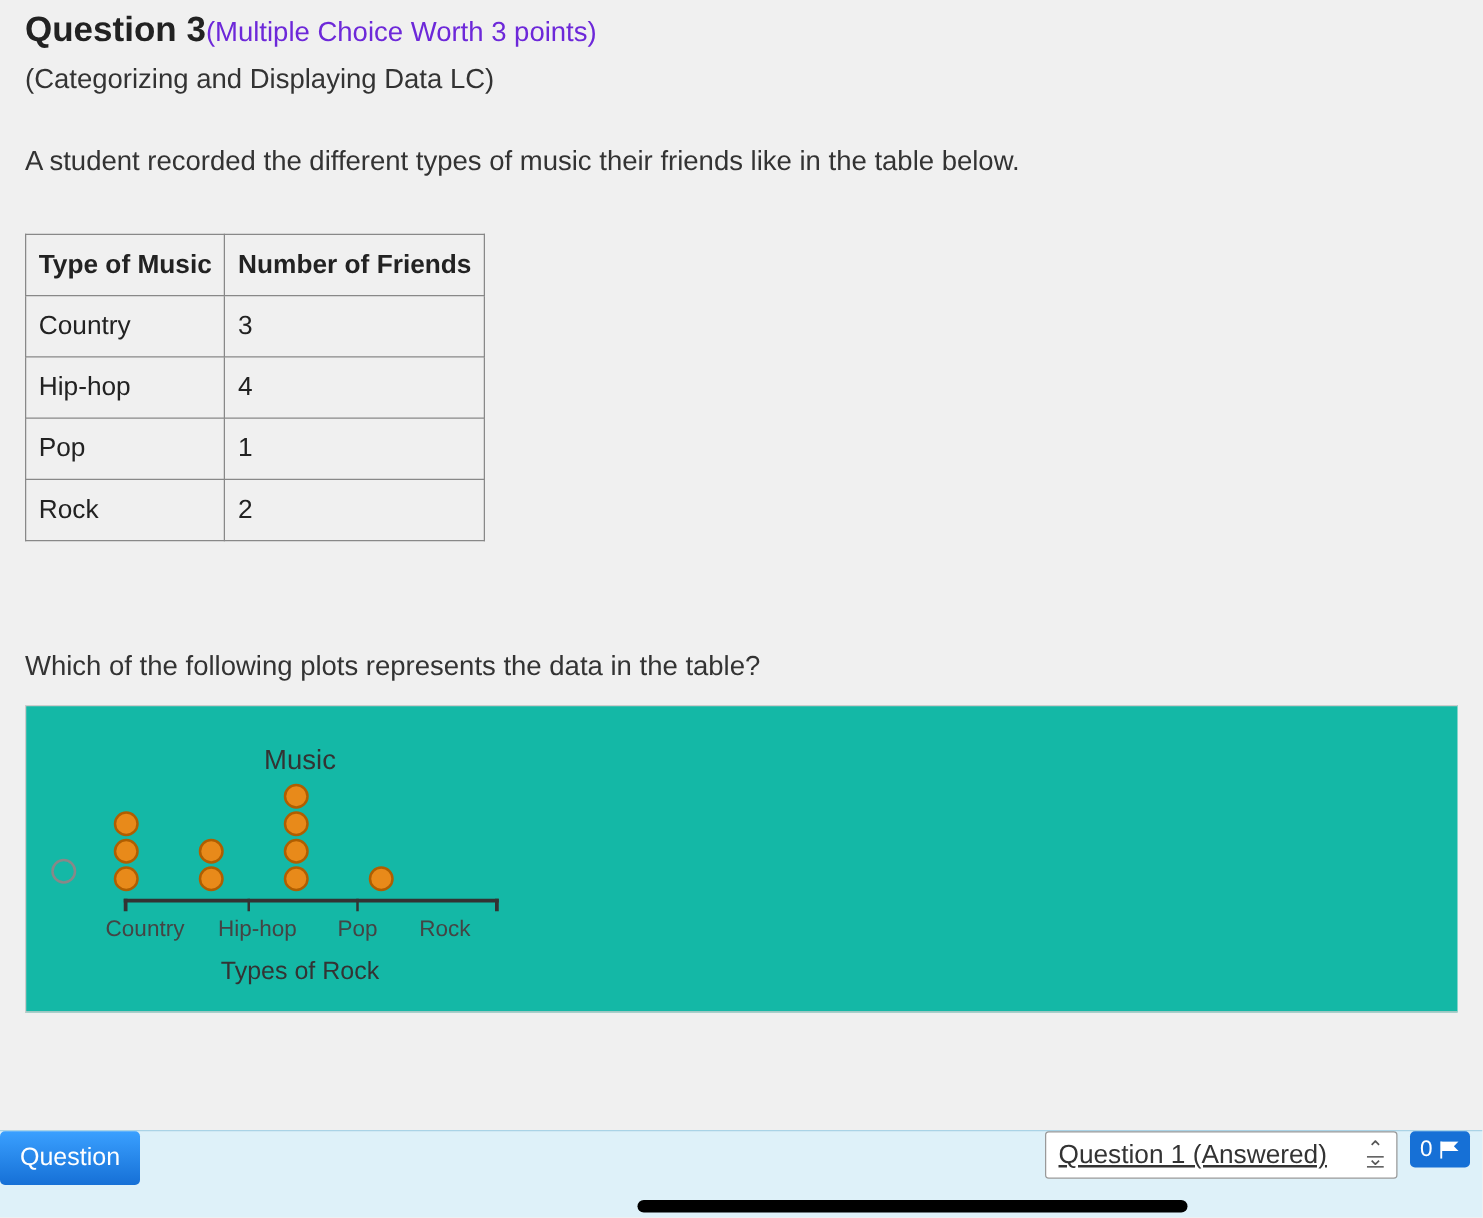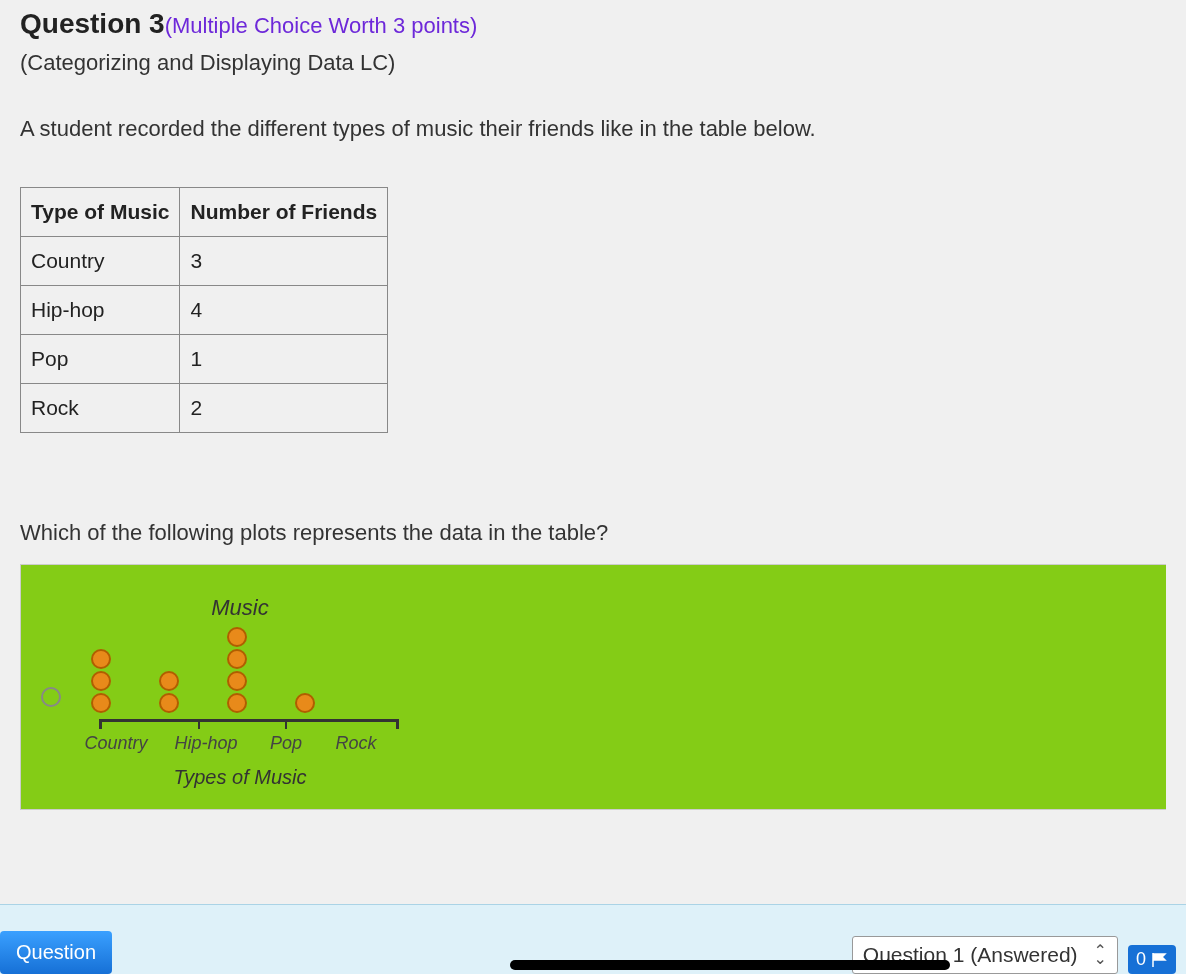--- a/index.html
+++ b/index.html
@@ -51,29 +51,28 @@
   }
   table.data th {
     font-weight: bold;
   }
   .question2 {
     font-size: 22px;
     color: #333;
     margin-bottom: 18px;
   }
   .option-box {
-    background: #84cc16;
+    background: #14b8a6;
     border: 1px solid #ccc;
     border-right: none;
     padding: 30px 20px 20px 20px;
     margin-left: 0;
     display: flex;
     align-items: center;
     gap: 20px;
-    font-style: italic;
   }
   .radio {
     width: 20px;
     height: 20px;
     border: 2px solid #888;
     border-radius: 50%;
     flex-shrink: 0;
     margin-top: 10px;
   }
   .dotplot {
@@ -144,21 +143,21 @@
   
   .footer {
     position: absolute;
     bottom: 0;
     left: 0;
     right: 0;
     height: 70px;
     background: #def1f9;
     border-top: 1px solid #aad3e6;
     display: flex;
-    align-items: flex-end;
+    align-items: flex-start;
     padding: 0 10px 0 0;
   }
   .btn-question {
     background: linear-gradient(#3aa0ff, #1670d6);
     color: #fff;
     font-size: 20px;
     padding: 10px 16px;
     border: none;
     border-radius: 4px;
     margin-right: auto;
@@ -166,21 +165,22 @@
   .select-wrap {
     display: flex;
     align-items: center;
     background: #fff;
     border: 1px solid #999;
     border-radius: 3px;
     padding: 6px 10px;
     font-size: 21px;
     color: #333;
     margin-right: 10px;
-    gap: 16px;
+    gap: 32px;
+    text-decoration: underline;
   }
   .chevrons {
     font-size: 16px;
     color: #555;
     line-height: 8px;
     display: flex;
     flex-direction: column;
   }
   .flag-badge {
     background: #1670d6;
@@ -277,21 +277,21 @@
       <div class="axis" style="width:300px; margin-left:18px;">
         <div class="tick" style="left:33%"></div>
         <div class="tick" style="left:62%"></div>
       </div>
       <div class="dot-labels">
         <span style="width:70px">Country</span>
         <span style="width:70px">Hip-hop</span>
         <span style="width:50px">Pop</span>
         <span style="width:50px">Rock</span>
       </div>
-      <div class="dot-xlabel">Types of Music</div>
+      <div class="dot-xlabel">Types of Rock</div>
     </div>
   </div>
 </div>
 
 <div class="footer">
   <button class="btn-question">Question</button>
   <div class="select-wrap">
     <span>Question 1 (Answered)</span>
     <span class="chevrons">
       <span>⌃</span>

